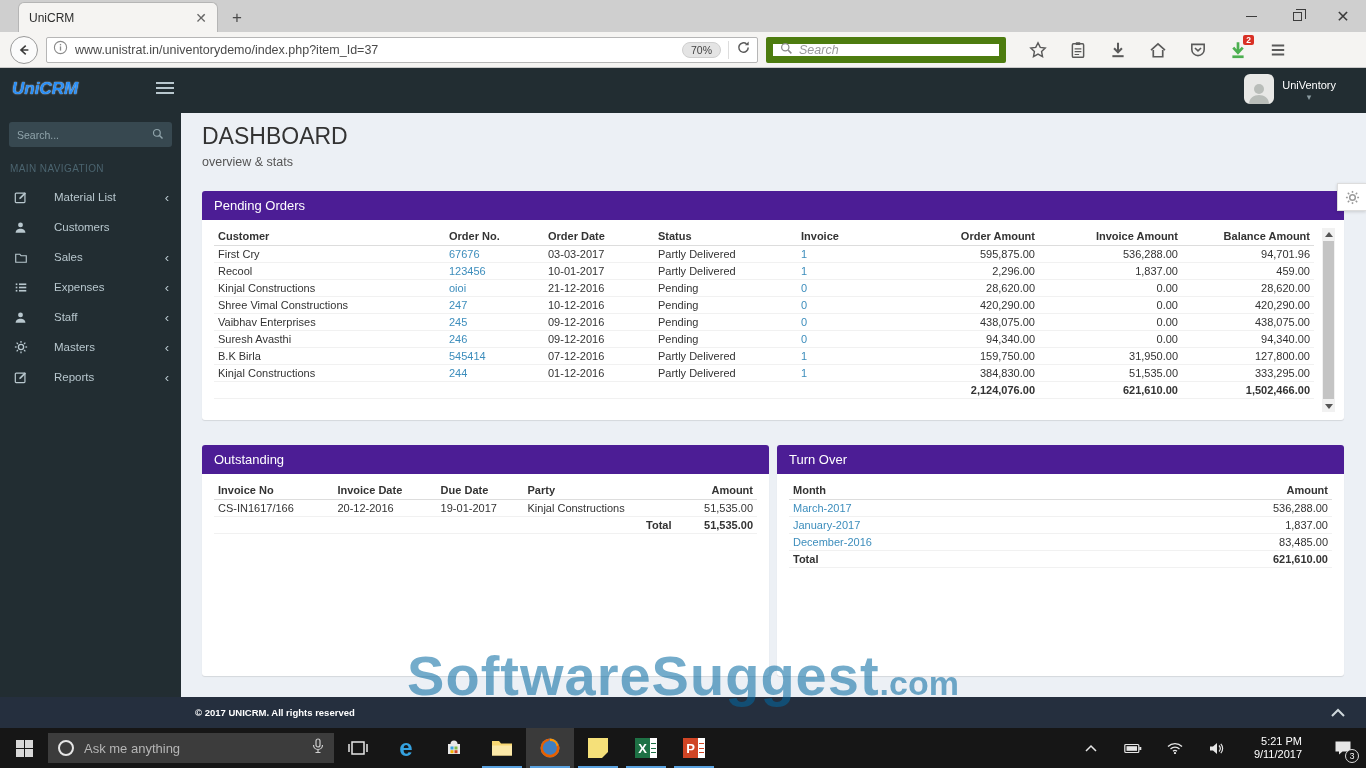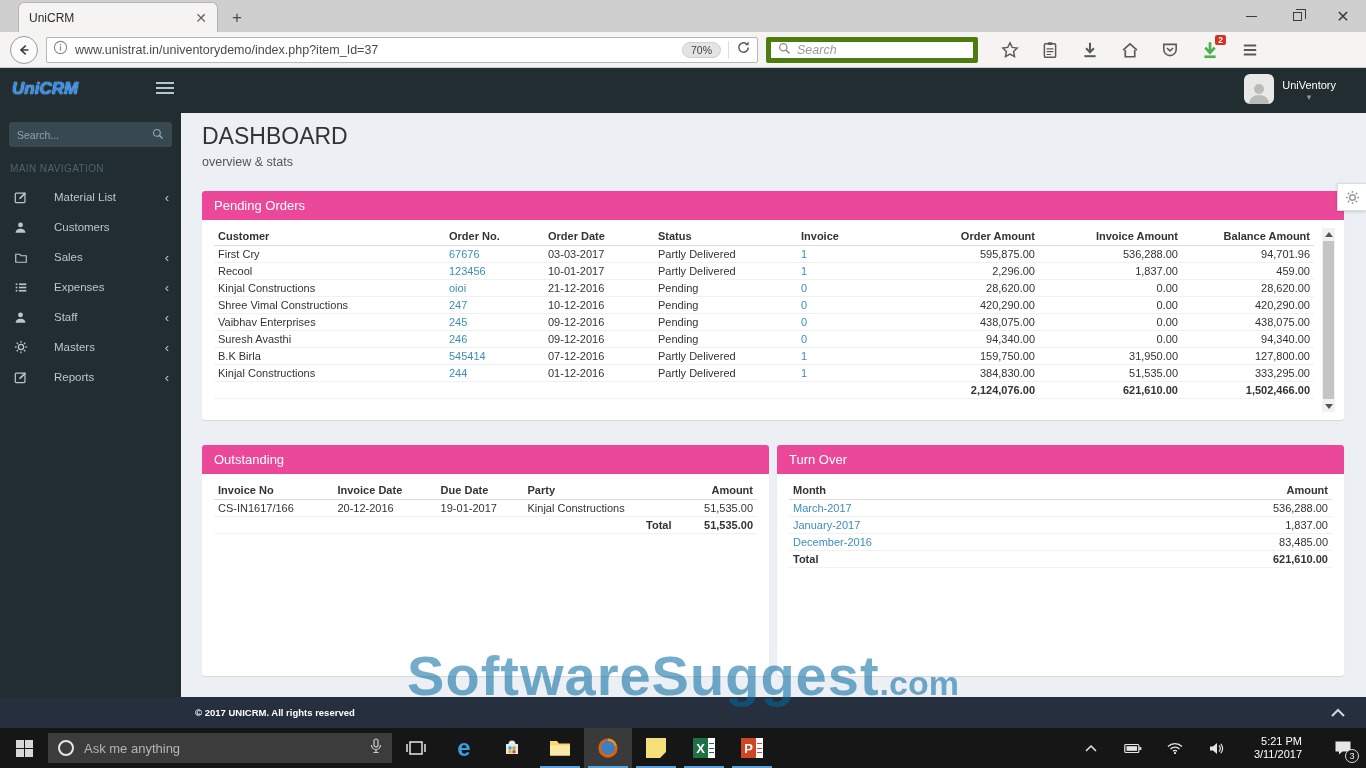--- a/index.html
+++ b/index.html
@@ -16,21 +16,21 @@
   .glyph-min { display:inline-block; width:11px; border-bottom:1px solid #3c3c3c; }
   .glyph-restore { display:inline-block; width:9px; height:9px; border:1px solid #3c3c3c; position:relative; background:#cfcfcf; }
   .glyph-restore:before { content:""; position:absolute; left:2px; top:-4px; width:9px; height:9px; border:1px solid #3c3c3c; border-left:none; border-bottom:none; }
 
   .toolbar { position:absolute; left:0; top:32px; width:1366px; height:36px; background:#f5f4f2; border-bottom:1px solid #c9c9c9; display:flex; align-items:center; padding:0 10px; gap:8px; }
   .back-btn { width:28px; height:28px; border-radius:50%; border:1px solid #9a9a9a; background:#fbfbfb; display:flex; align-items:center; justify-content:center; cursor:pointer; flex:0 0 auto; }
   .urlbar { width:712px; height:26px; background:#fff; border:1px solid #b6b6b6; border-radius:2px; display:flex; align-items:center; padding:0 6px; gap:7px; }
   .url-text { flex:1; font-size:12.5px; color:#4a4a4a; white-space:nowrap; overflow:hidden; }
   .zoom-pill { background:#e4e4e4; border:1px solid #cfcfcf; border-radius:9px; font-size:10.5px; color:#444; padding:1px 8px; cursor:pointer; }
   .url-sep { width:1px; height:18px; background:#ddd; }
-  .searchbar { width:212px; height:26px; background:#fff; border:5px solid #4d7c0f; border-radius:2px; display:flex; align-items:center; padding:0 7px; gap:6px; }
+  .searchbar { width:240px; height:26px; background:#fff; border:7px solid #4d7c0f; border-radius:2px; display:flex; align-items:center; padding:0 7px; gap:6px; }
   .search-ph { font-size:12.5px; color:#9a9a9a; font-style:italic; }
   .tb-icons { display:flex; align-items:center; gap:20px; margin-left:14px; }
   .tb-icon { width:20px; height:20px; display:flex; align-items:center; justify-content:center; cursor:pointer; position:relative; color:#5a5a5a; }
   .ext-badge { position:absolute; right:-6px; top:-5px; background:#d93025; color:#fff; font-size:8.5px; padding:0 3px; border-radius:2px; font-weight:bold; }
 
   
   .app { position:absolute; left:0; top:68px; width:1366px; height:660px; background:#ecf0f5; overflow:hidden; }
   .navbar { position:absolute; left:0; top:0; width:100%; height:45px; background:#222d32; }
   .logo { position:absolute; left:12px; top:11px; font-size:17px; font-weight:bold; font-style:italic; color:#2a8ff7; text-shadow:0 0 1px #cfe6ff, 0 0 2px #ffffff66; cursor:pointer; }
   .nav-toggle { position:absolute; left:156px; top:14px; width:18px; cursor:pointer; }
@@ -49,21 +49,21 @@
   .nav-item { height:30px; display:flex; align-items:center; padding:0 12px 0 14px; cursor:pointer; color:#b8c7ce;gap:18px; }
   .nav-icon { width:22px; display:flex; align-items:center; }
   .nav-label { flex:1; font-size:11.5px; }
   .nav-caret { font-size:13px; color:#b8c7ce; }
 
   .main { position:absolute; left:181px; top:45px; right:0; bottom:31px; padding:10px 22px 0 21px; }
   .page-title { font-size:23px; color:#333; font-weight:normal; }
   .page-sub { font-size:12.5px; color:#555; margin-top:5px; }
 
   .panel { background:#fff; border-radius:3px; box-shadow:0 1px 1px rgba(0,0,0,.1); }
-  .panel-hd { background:#ec4899; color:#fff; font-size:13px; padding:7px 12px; border-radius:3px 3px 0 0; }
+  .panel-hd { background:#4c1d95; color:#fff; font-size:13px; padding:7px 12px; border-radius:3px 3px 0 0; }
   .panel-body { padding:8px 12px; position:relative; }
   .pending-panel { margin-top:22px; }
   .pending-body { height:200px; padding-right:30px; }
 
   table.data { width:100%; border-collapse:collapse; table-layout:fixed; }
   table.data th { font-size:11px; color:#333; text-align:left; padding:2px 4px 3px 4px; border-bottom:1px solid #ddd; font-weight:bold; }
   table.data td { font-size:11px; color:#333; padding:2px 4px; border-bottom:1px solid #f1f1f1; overflow:hidden; white-space:nowrap; }
   table.data th.num, table.data td.num { text-align:right; }
   table.data td.link { color:#3c8dbc; cursor:pointer; }
   table.data tfoot td { font-weight:bold; }
@@ -90,21 +90,21 @@
   .footer-text { color:#fff; font-size:9.5px; font-weight:bold; flex:1; }
   .footer-up { color:#cfd8dc; cursor:pointer; }
 
   
   .taskbar { position:absolute; left:0; bottom:0; width:1366px; height:40px; background:#161616; display:flex; align-items:stretch; z-index:50; }
   .tb-cell { width:48px; display:flex; align-items:center; justify-content:center; cursor:pointer; position:relative; }
   .tb-cell.active { background:#3a3a3a; }
   .tb-underline:after { content:""; position:absolute; left:4px; right:4px; bottom:0; height:2px; background:#5aa2e0; }
   .start-grid { width:17px; height:17px; display:grid; grid-template-columns:8px 8px; grid-template-rows:8px 8px; gap:1px; }
   .start-grid div { background:#d8d8d8; }
-  .cortana { width:344px; margin:5px 0 5px 0; background:#3c3c3c; display:flex; align-items:center; padding:0 10px; gap:10px; cursor:text; }
+  .cortana { width:286px; margin:5px 0 5px 0; background:#3c3c3c; display:flex; align-items:center; padding:0 10px; gap:10px; cursor:text; }
   .cortana-circle { width:16px; height:16px; border:2px solid #e6e6e6; border-radius:50%; }
   .cortana-ph { flex:1; color:#b5b5b5; font-size:13px; }
   .tray { margin-left:auto; display:flex; align-items:center; gap:16px; padding-right:6px; }
   .tray-icon { width:26px; height:40px; display:flex; align-items:center; justify-content:center; color:#e6e6e6; cursor:pointer; }
   .clock { text-align:right; color:#fff; font-size:11px; line-height:13px; padding:0 8px; cursor:default; }
   .action-center { position:relative; width:34px; height:40px; display:flex; align-items:center; justify-content:center; cursor:pointer; }
   .ac-badge { position:absolute; right:1px; bottom:5px; width:14px; height:14px; border:1px solid #dedede; border-radius:50%; background:#161616; color:#fff; font-size:8.5px; display:flex; align-items:center; justify-content:center; }
 
   
   .sticky-note { width:20px; height:20px; background:#f5e079; position:relative; }
@@ -673,21 +673,21 @@
         </svg>
     </span>
     <span class="tray-icon">
       <svg width="15" height="13" viewBox="0 0 15 13">
           <path d="M1 4.5 h3 L8 1 v11 L4 8.5 h-3 Z" fill="#e6e6e6"></path>
           <path d="M10 3.5 a4.5 4.5 0 0 1 0 6 M11.8 1.8 a7 7 0 0 1 0 9.4" fill="none" stroke="#e6e6e6" stroke-width="1.2"></path>
         </svg>
     </span>
     <span class="clock">
       <div>5:21 PM</div>
-      <div>3/11/2017</div>
+      <div>9/11/2017</div>
     </span>
     <span class="action-center">
       <svg width="18" height="16" viewBox="0 0 18 16">
           <path d="M1.5 1.5 h15 v10 h-8 l-3.5 3 v-3 h-3.5 Z" fill="#e6e6e6"></path>
         </svg>
       <span class="ac-badge">3</span>
     </span>
   </div>
 </div>
 

